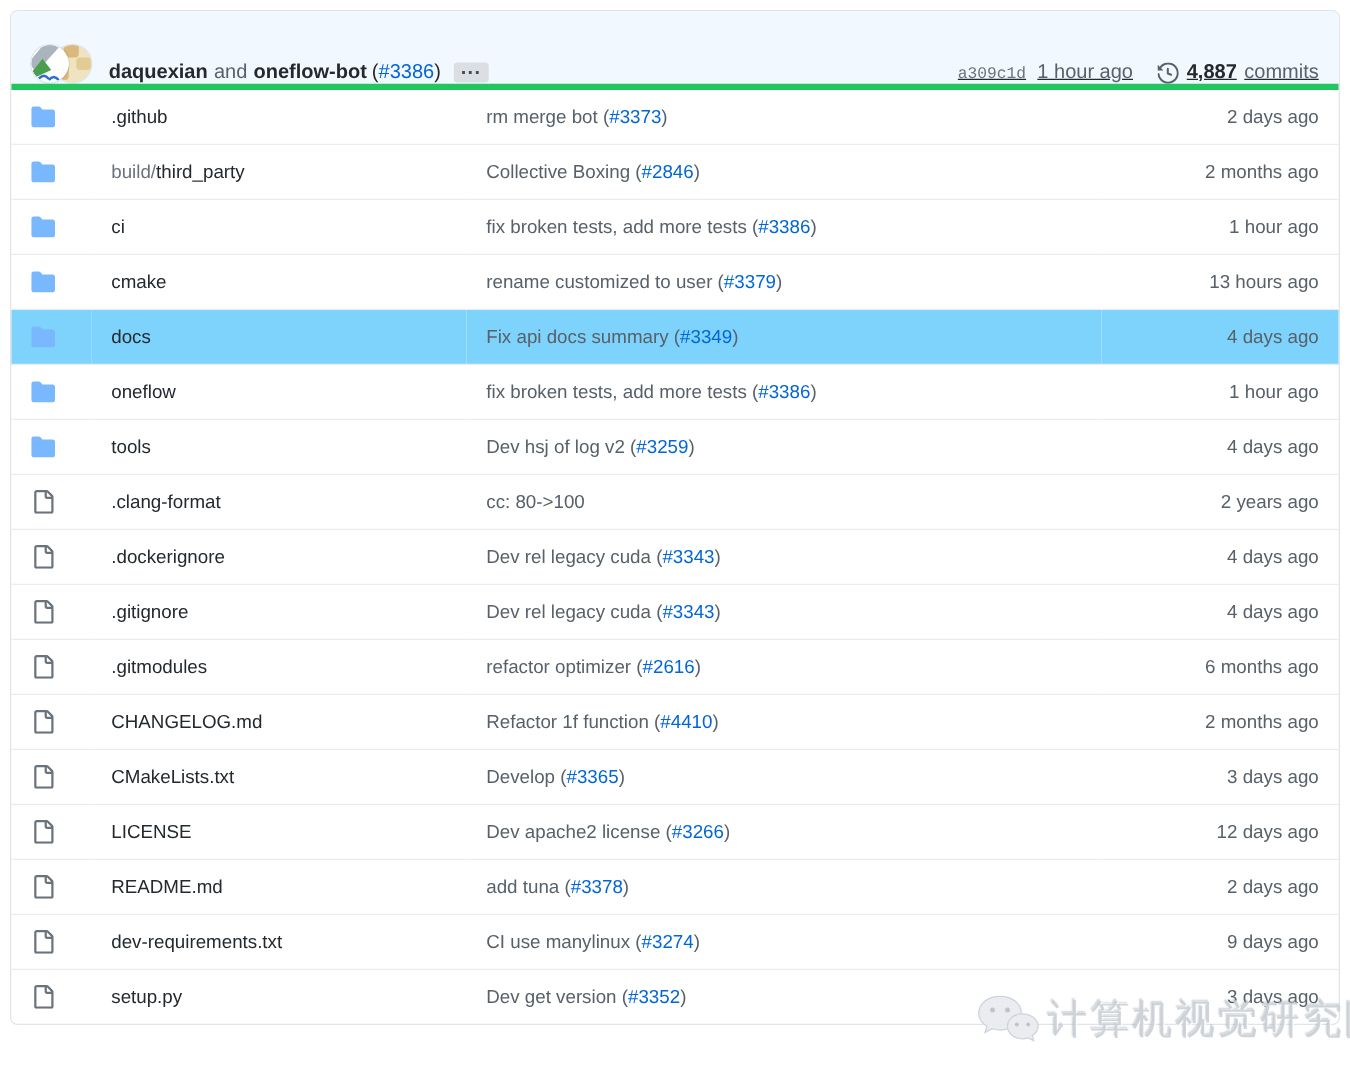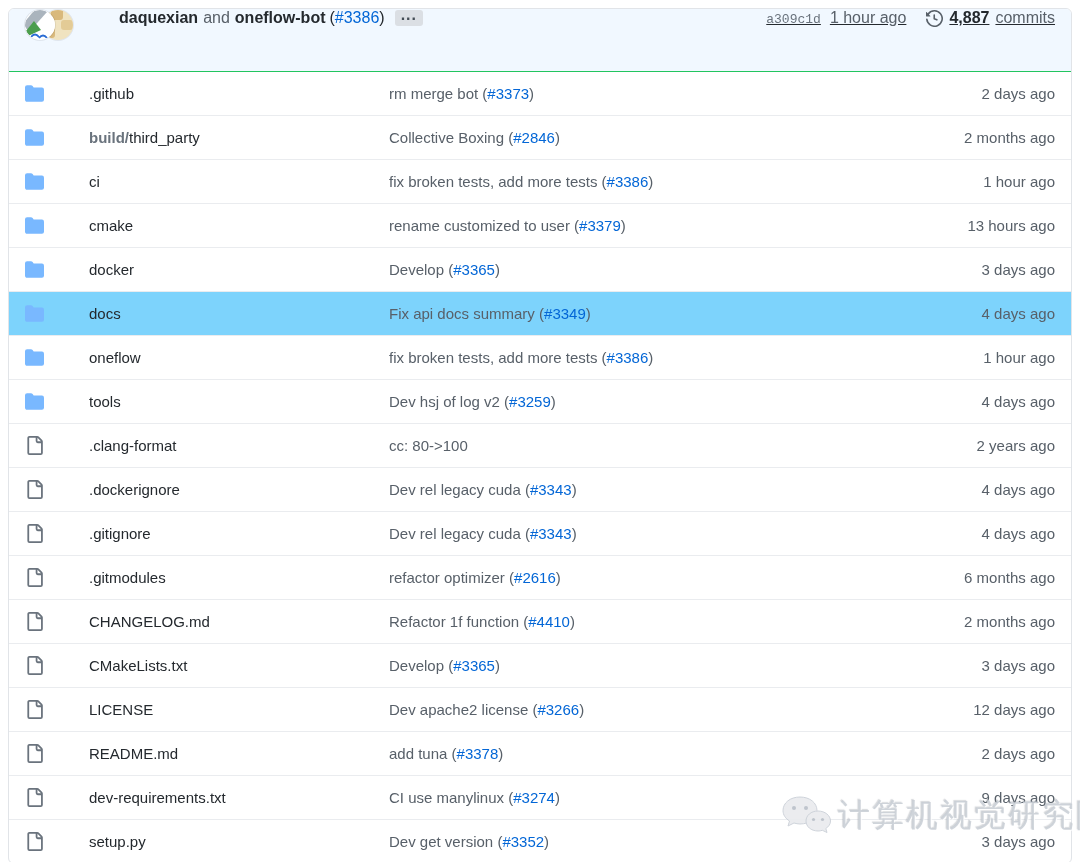--- a/index.html
+++ b/index.html
@@ -16,27 +16,26 @@
     left: 8px; top: 8px;
     width: 1064px;
     border: 1px solid #e1e4e8;
     border-radius: 6px;
     overflow: hidden;
     background: #fff;
   }
   
   .commit-header {
     display: flex;
-    align-items: flex-start;
+    align-items: flex-end;
     min-height: 63px;
     padding: 0 16px;
     background: #f1f8ff;
-    border-bottom: 1px solid #22c55e;
+    border-bottom: 5px solid #22c55e;
     font-size: 16px;
-    gap: 32px;
   }
   .avatar-stack { position: relative; width: 50px; height: 32px; flex: none; margin-right: 12px; }
   .avatar { position: absolute; top: 1px; width: 30px; height: 30px; border-radius: 50%; overflow: hidden; }
   .avatar.front { left: 0; z-index: 2; box-shadow: 0 0 0 1px rgba(27,31,35,.08); background:#fff; }
   .avatar.back  { left: 18px; z-index: 1; box-shadow: 0 0 0 1px rgba(27,31,35,.08); background:#f0e3c0; }
   .commit-title { display: flex; align-items: center; flex-wrap: nowrap; white-space: nowrap; }
   .commit-title .author { font-weight: 700; color: #24292e; text-decoration: none; }
   .commit-title .and { color: #586069; padding: 0 5px; }
   .commit-title .msg { color: #24292e; text-decoration: none; margin-left: 6px; }
   .commit-title .paren { color: #24292e; }
@@ -80,21 +79,21 @@
   col.c-name { width: 300px; }
   col.c-date { width: 190px; }
   tr.row td { border-top: 1px solid #eaecef; padding: 12px 16px; height: 43px; vertical-align: middle; }
   tr.row:first-child td { border-top: none; }
   tr.row.highlighted { background: #7dd3fc; }
   td.cell-icon { padding: 12px 0 12px 24px; }
   td.cell-icon svg { width: 19px; height: 19px; display: block; }
   .folder-glyph { fill: #79b8ff; }
   .file-glyph { fill: #6a737d; }
   td.cell-name { padding-left: 0; white-space: nowrap; overflow: hidden; text-overflow: ellipsis; }
-  .name-prefix { color: #6a737d; text-decoration: none; font-weight: bold; }
+  .name-prefix { color: #6a737d; text-decoration: none; }
   .name-link { color: #24292e; text-decoration: none; }
   td.cell-msg { color: #586069; white-space: nowrap; overflow: hidden; text-overflow: ellipsis; }
   .msg-wrap { color: #586069; text-decoration: none; }
   .issue-link { color: #0366d6; text-decoration: none; }
   td.cell-date { text-align: right; color: #586069; white-space: nowrap; }
   
   .watermark {
     position: absolute;
     left: 780px; top: 794px;
     display: flex;
@@ -246,37 +245,20 @@
     <td class="cell-name">
       <a class="name-link" href="#">cmake</a>
     </td>
     <td class="cell-msg">
       <span class="msg-wrap"><span>rename customized to user (</span><a class="issue-link" href="#">#3379</a><span>)</span></span>
     </td>
     <td class="cell-date">
       <span>13 hours ago</span>
     </td>
   </tr>
-        <tr class="row">
-    <td class="cell-icon">
-      <svg viewBox="0 0 16 16">
-        <path class="folder-glyph" d="M1.75 1A1.75 1.75 0 0 0 0 2.75v10.5C0 14.216.784 15 1.75 15h12.5A1.75 1.75 0 0 0 16 13.25v-8.5A1.75 1.75 0 0 0 14.25 3H7.5a.25.25 0 0 1-.2-.1l-.9-1.2C6.07 1.26 5.55 1 5 1H1.75Z"></path>
-      </svg>
-
-    </td>
-    <td class="cell-name">
-      <a class="name-link" href="#">docker</a>
-    </td>
-    <td class="cell-msg">
-      <span class="msg-wrap"><span>Develop (</span><a class="issue-link" href="#">#3365</a><span>)</span></span>
-    </td>
-    <td class="cell-date">
-      <span>3 days ago</span>
-    </td>
-  </tr>
         <tr class="row highlighted">
     <td class="cell-icon">
       <svg viewBox="0 0 16 16">
         <path class="folder-glyph" d="M1.75 1A1.75 1.75 0 0 0 0 2.75v10.5C0 14.216.784 15 1.75 15h12.5A1.75 1.75 0 0 0 16 13.25v-8.5A1.75 1.75 0 0 0 14.25 3H7.5a.25.25 0 0 1-.2-.1l-.9-1.2C6.07 1.26 5.55 1 5 1H1.75Z"></path>
       </svg>
 
     </td>
     <td class="cell-name">
       <a class="name-link" href="#">docs</a>
     </td>

